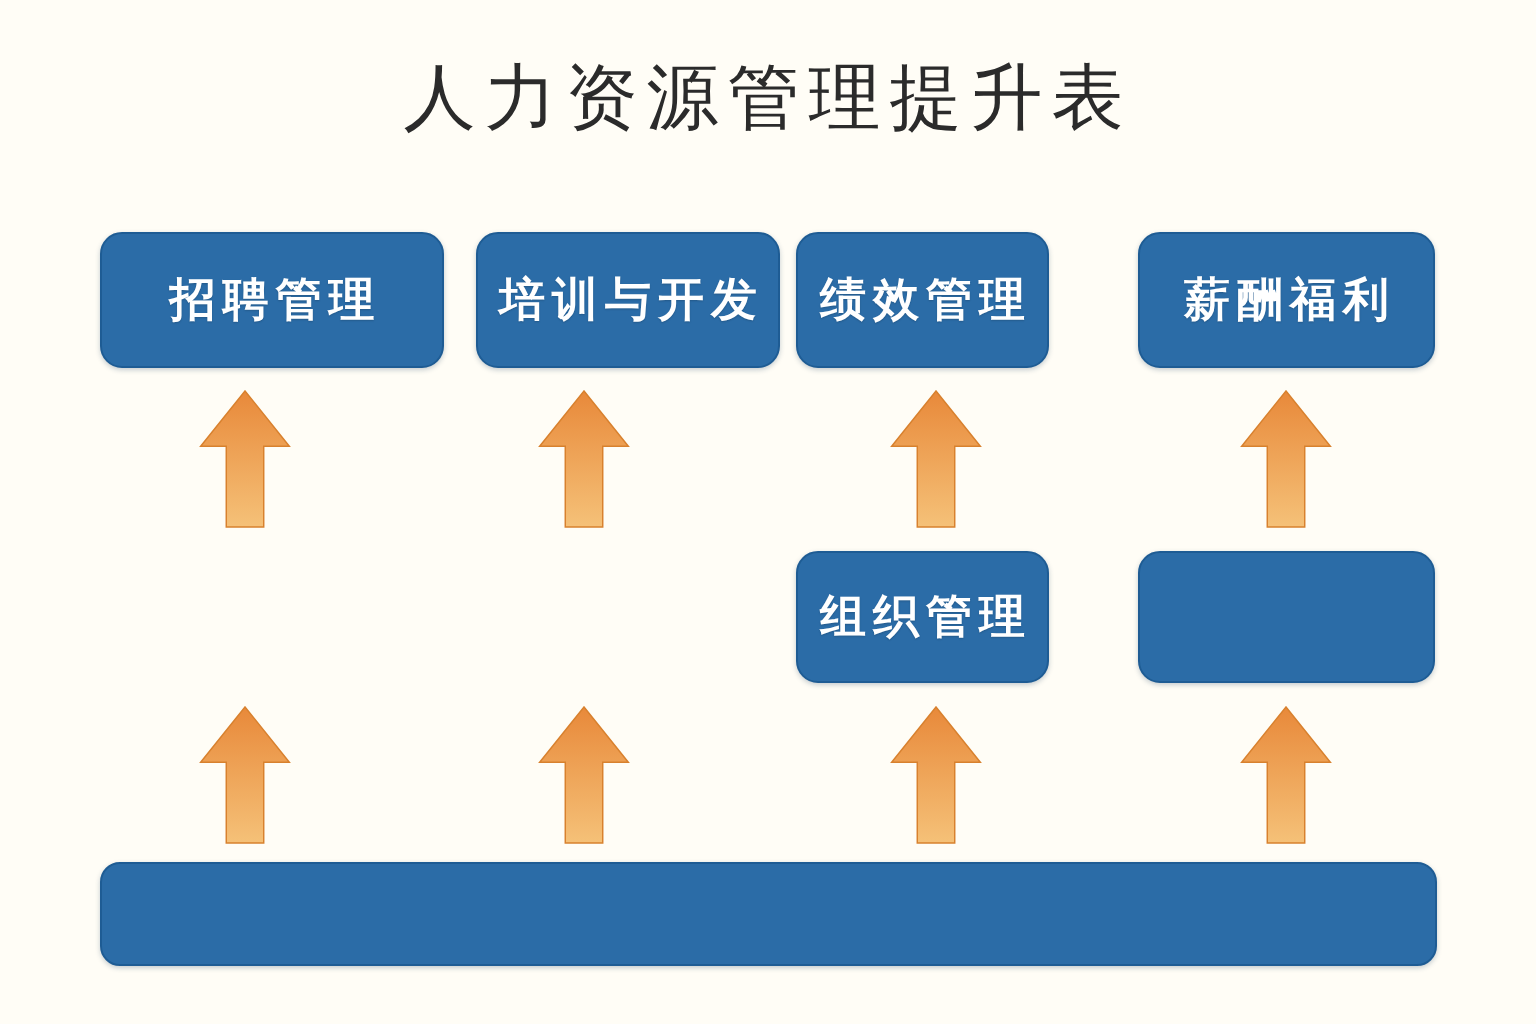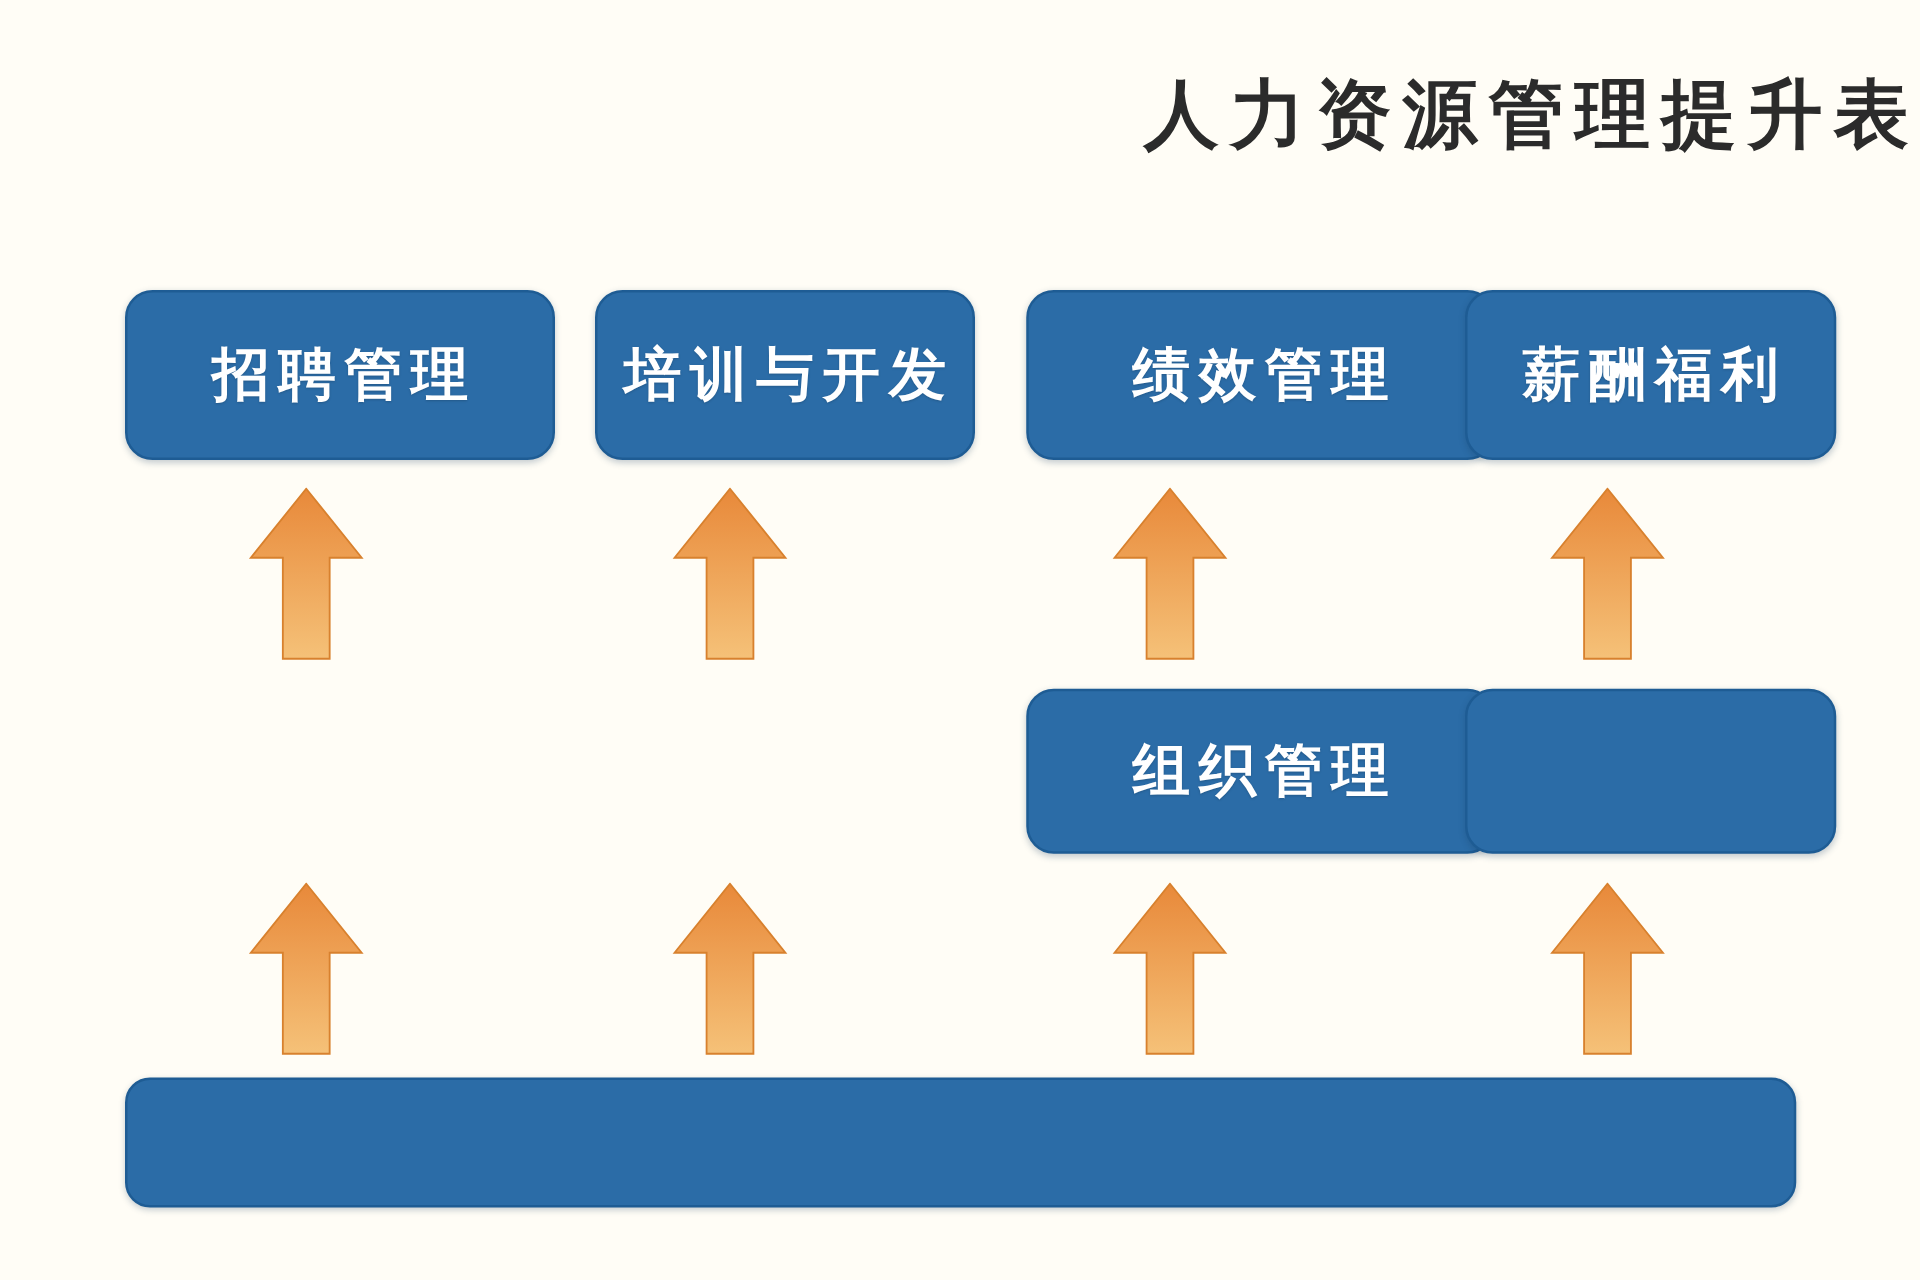--- a/index.html
+++ b/index.html
@@ -20,24 +20,24 @@
     position: relative;
     width: 1536px;
     height: 1024px;
     background: var(--background);
   }
   .title {
     position: absolute;
     top: 60px;
     left: 0;
     width: 100%;
-    text-align: right;
-    font-size: 60px;
+    text-align: center;
+    font-size: 72px;
     line-height: 1.05;
-    font-weight: 700;
+    font-weight: 400;
     letter-spacing: 9px;
     color: var(--title-text);
   }
   .box {
     position: absolute;
     background: var(--box-fill);
     border: 2px solid var(--box-border);
     border-radius: 22px;
     display: flex;
     align-items: center;
@@ -49,22 +49,22 @@
     font-size: 46px;
     font-weight: 700;
     letter-spacing: 7px;
     text-indent: 7px;
     white-space: nowrap;
     text-shadow: 0 1px 2px rgba(0,0,0,0.18);
   }
   
   .c1 { left: 100px;  width: 344px; }
   .c2 { left: 432px;  width: 304px; margin-left: 44px; }
-  .c3 { left: 821px;  width: 375px; justify-content: center; }
-  .c4 { left: 1172px; width: 297px; }
+  .c3 { left: 796px;  width: 253px; justify-content: center; }
+  .c4 { left: 1138px; width: 297px; }
   
   .r1 { top: 232px; height: 136px; }
   .r2 { top: 551px; height: 132px; }
 
   .arrow {
     position: absolute;
     width: 100px;
     height: 138px;
   }
   .arrow-r1 { top: 390px; }

